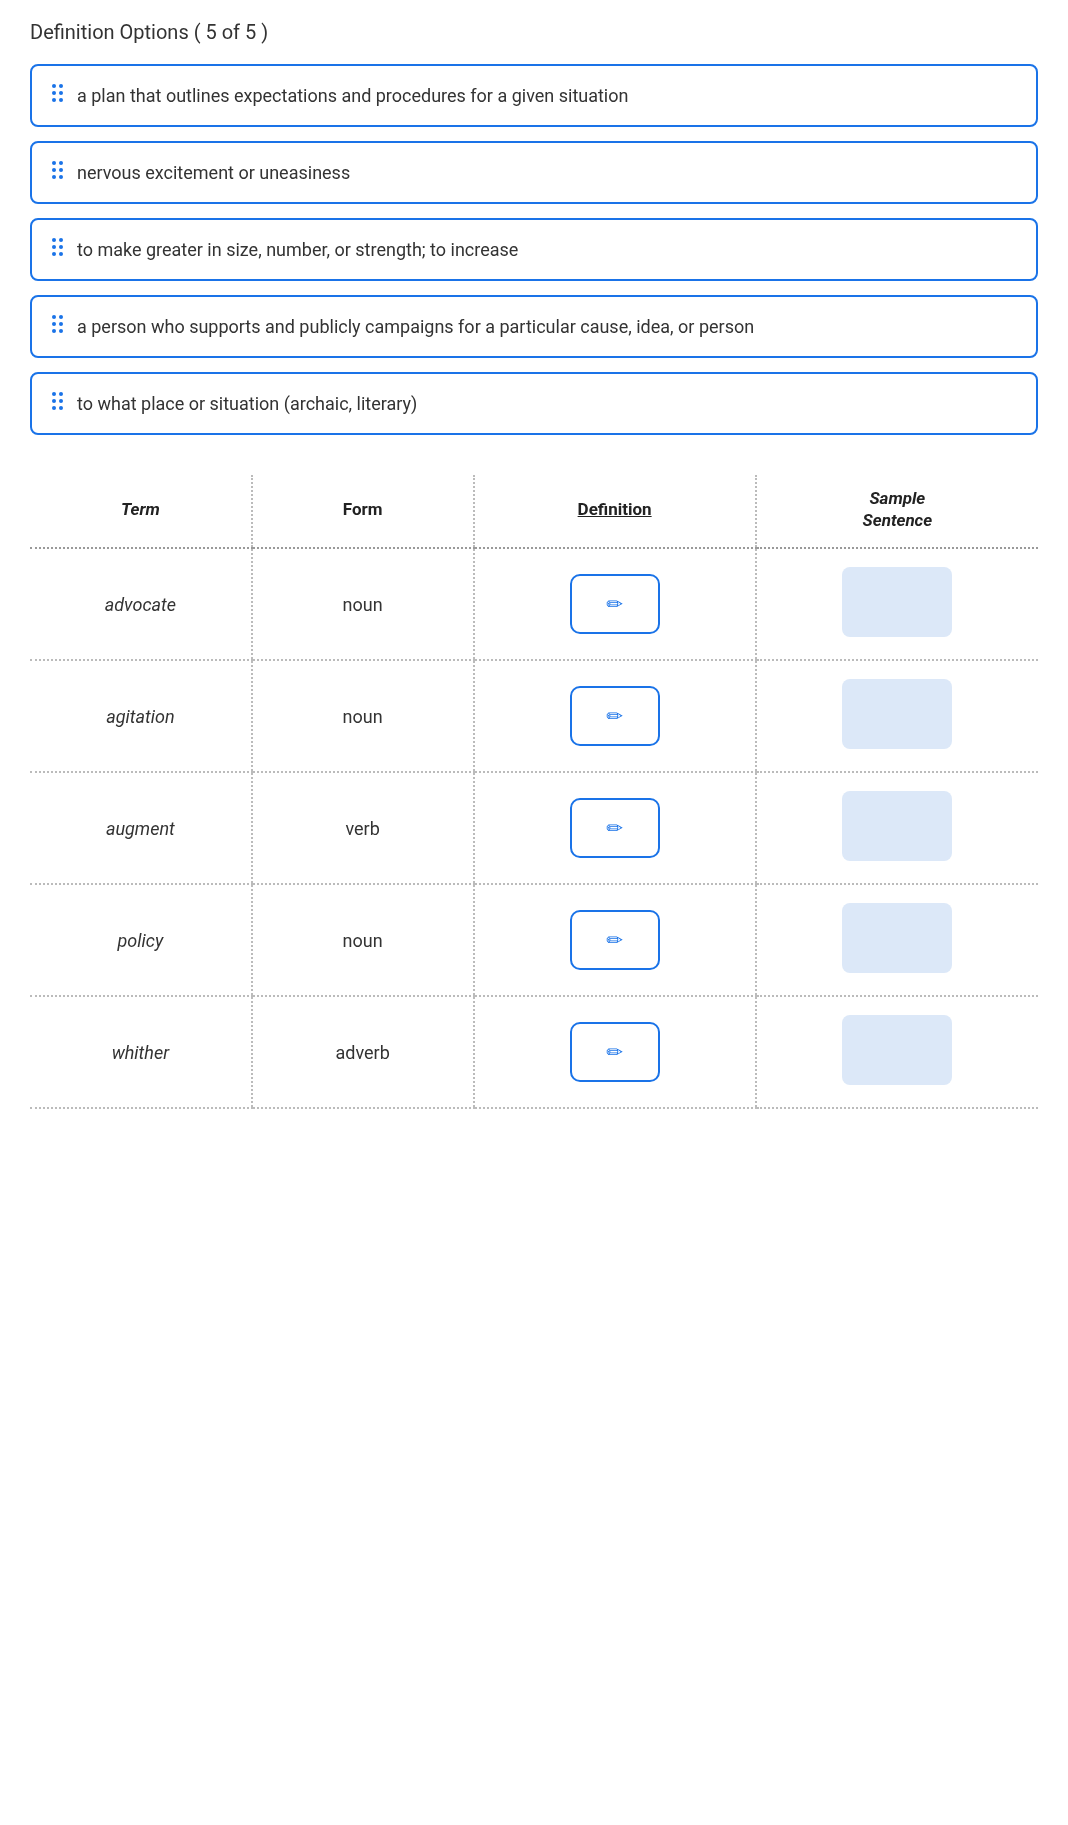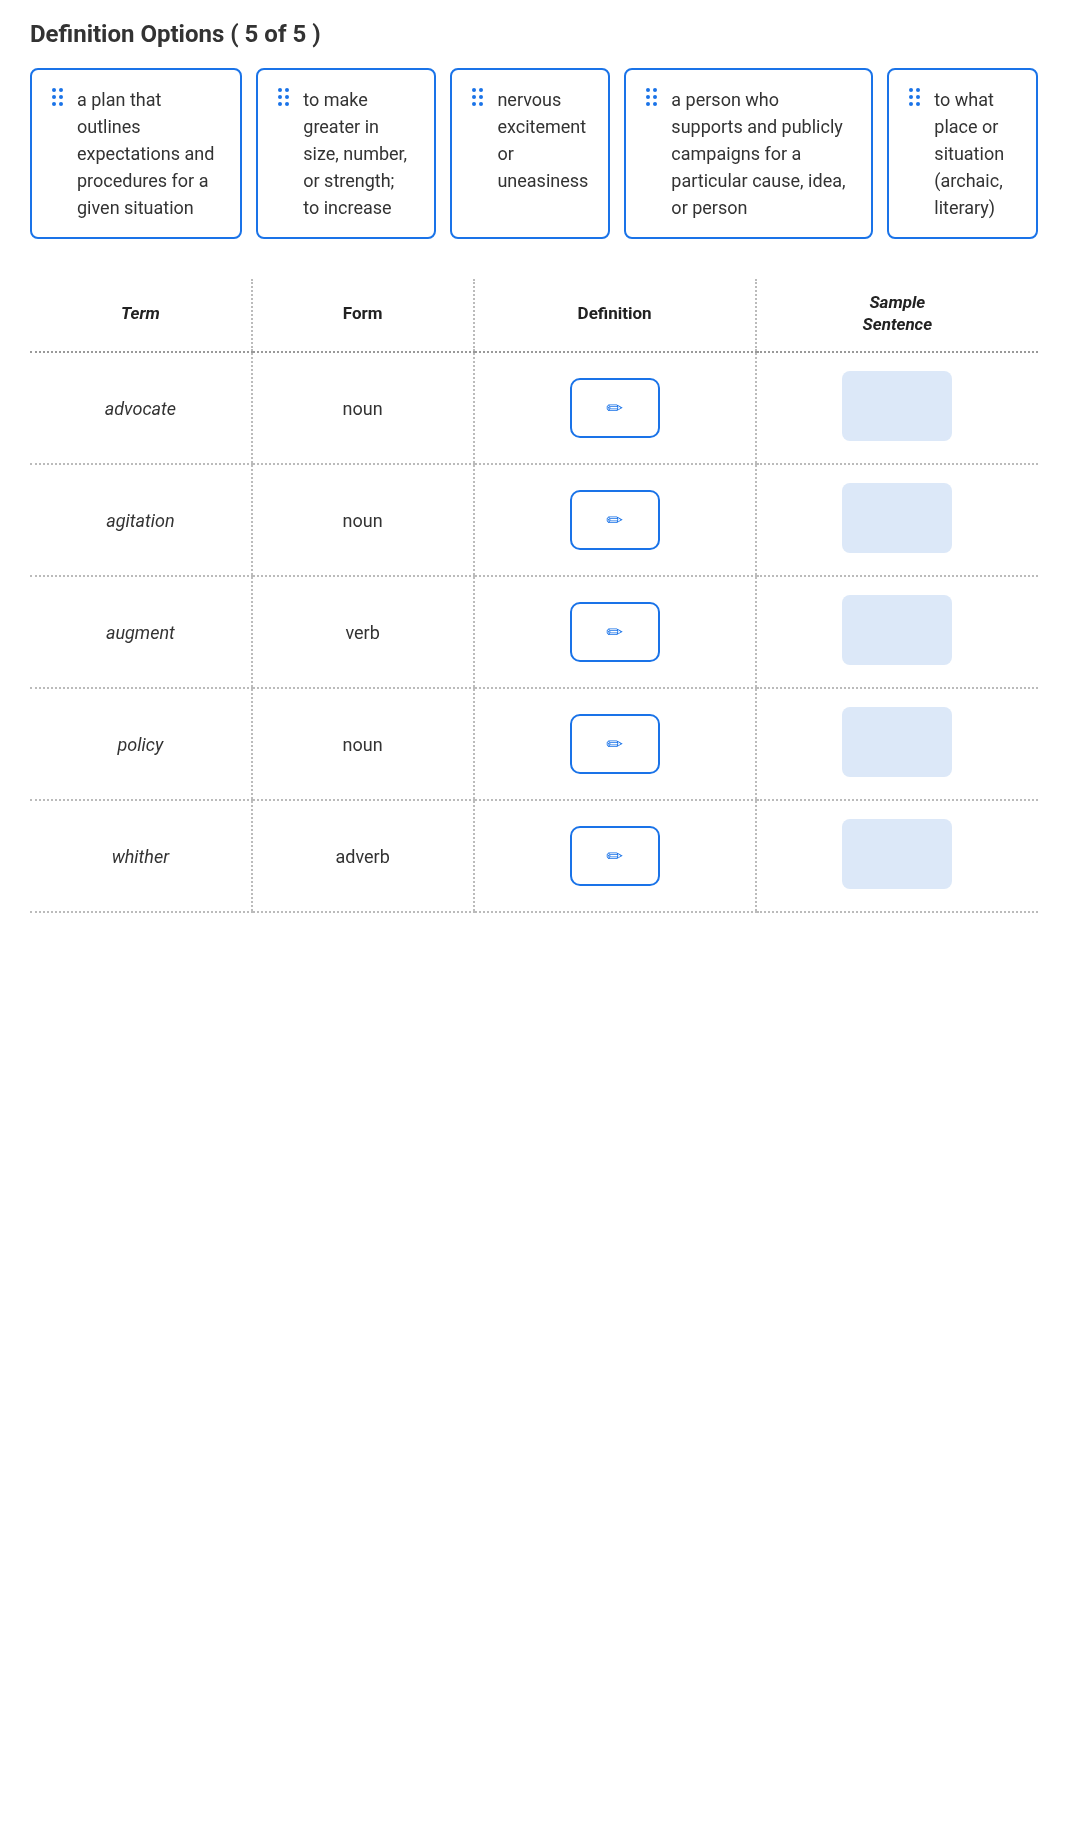--- a/index.html
+++ b/index.html
@@ -4,28 +4,29 @@
   <style>
     * { box-sizing: border-box; margin: 0; padding: 0; }
     body {
       font-family: -apple-system, BlinkMacSystemFont, 'Segoe UI', Roboto, Arial, sans-serif;
       background: #ffffff;
       padding: 20px 30px;
       max-width: 1068px;
     }
 
     .page-header {
-      font-size: 24px;
+      font-size: 20px;
       color: #333;
       margin-bottom: 20px;
-      font-weight: bold;
+      font-weight: normal;
     }
 
     .definition-options {
       display: flex;
+      flex-direction: column;
       gap: 14px;
       margin-bottom: 40px;
     }
 
     .definition-option {
       display: flex;
       align-items: flex-start;
       border: 2px solid #1a73e8;
       border-radius: 8px;
       padding: 16px 20px;
@@ -84,21 +85,21 @@
       padding: 18px 8px;
       text-align: center;
       font-size: 18px;
       color: #333;
       border-bottom: 2px dotted #bbb;
       vertical-align: middle;
     }
 
     .col-term { width: 22%; font-style: italic; }
     .col-form { width: 22%; }
-    .col-definition { width: 28%; }
+    .col-definition { width: 28%; text-decoration: underline; }
     .col-sample { width: 28%; }
 
     .col-divider-left {
       border-left: 2px dotted #bbb;
     }
 
     .definition-btn {
       display: inline-flex;
       align-items: center;
       justify-content: center;
@@ -161,38 +162,38 @@
         </div>
         <div class="drag-handle-row">
           <div class="drag-dot"></div>
           <div class="drag-dot"></div>
         </div>
         <div class="drag-handle-row">
           <div class="drag-dot"></div>
           <div class="drag-dot"></div>
         </div>
       </div>
+      <span class="option-text">nervous excitement or uneasiness</span>
+    </div>
+    <div class="definition-option">
+      <div class="drag-handle">
+        <div class="drag-handle-row">
+          <div class="drag-dot"></div>
+          <div class="drag-dot"></div>
+        </div>
+        <div class="drag-handle-row">
+          <div class="drag-dot"></div>
+          <div class="drag-dot"></div>
+        </div>
+        <div class="drag-handle-row">
+          <div class="drag-dot"></div>
+          <div class="drag-dot"></div>
+        </div>
+      </div>
       <span class="option-text">to make greater in size, number, or strength; to increase</span>
-    </div>
-    <div class="definition-option">
-      <div class="drag-handle">
-        <div class="drag-handle-row">
-          <div class="drag-dot"></div>
-          <div class="drag-dot"></div>
-        </div>
-        <div class="drag-handle-row">
-          <div class="drag-dot"></div>
-          <div class="drag-dot"></div>
-        </div>
-        <div class="drag-handle-row">
-          <div class="drag-dot"></div>
-          <div class="drag-dot"></div>
-        </div>
-      </div>
-      <span class="option-text">nervous excitement or uneasiness</span>
     </div>
     <div class="definition-option">
       <div class="drag-handle">
         <div class="drag-handle-row">
           <div class="drag-dot"></div>
           <div class="drag-dot"></div>
         </div>
         <div class="drag-handle-row">
           <div class="drag-dot"></div>
           <div class="drag-dot"></div>

